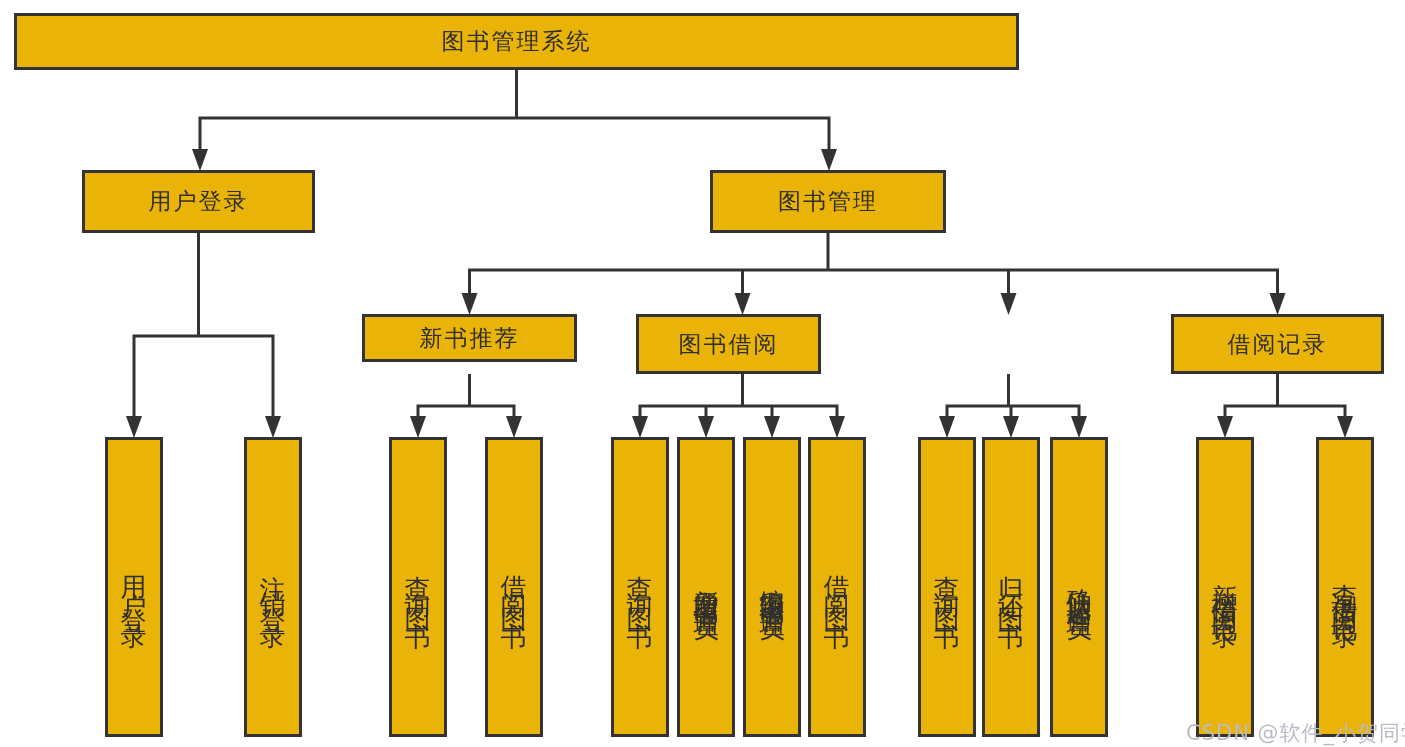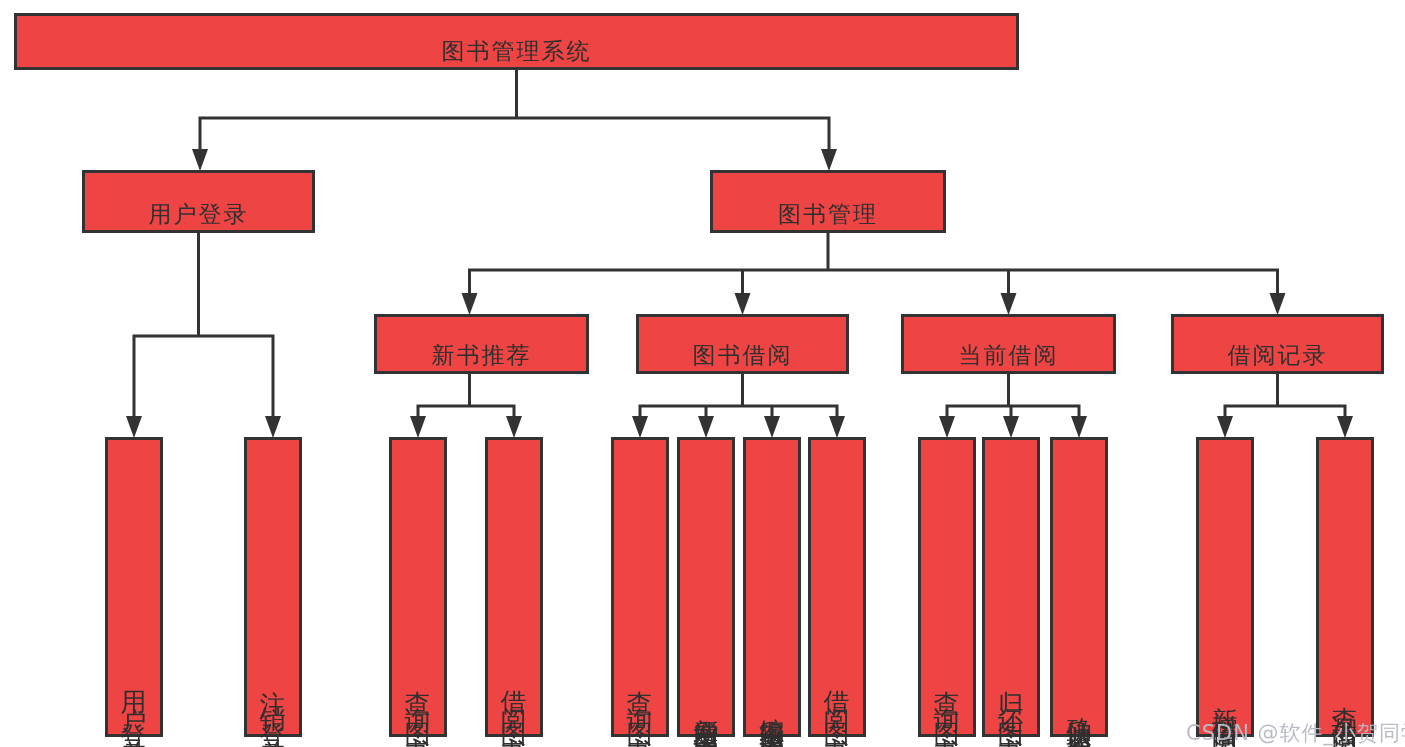--- a/index.html
+++ b/index.html
@@ -3,38 +3,38 @@
 <meta charset="utf-8">
 <style>
   html, body { margin:0; padding:0; background:#ffffff; }
   body { font-family:"DejaVu Sans", sans-serif; }
   .stage {
     position:relative; width:1405px; height:747px; background:#ffffff; overflow:hidden;
   }
   .connector-layer { position:absolute; left:0; top:0; z-index:1; }
   .node {
     position:absolute; box-sizing:border-box;
-    border:3px solid #333333; background:#ef4444;
-    display:flex; align-items:flex-end; justify-content:center;
+    border:3px solid #333333; background:#eab308;
+    display:flex; align-items:center; justify-content:center;
     color:#2f2f2f; z-index:2;
   }
   .hnode { font-size:23px; letter-spacing:2px; }
   .vnode { width:58px; top:437px; height:300px; }
   .vtext {
     writing-mode:vertical-rl; text-orientation:mixed;
     font-size:26px; letter-spacing:16px; color:#2f2f2f; line-height:1;
   }
   .vtext.med  { letter-spacing:8px; }
   .vtext.long { font-size:25px; letter-spacing:4px; }
   
   .n-root  { left:14px;  top:13px;  width:1005px; height:57px; }
   .n-l2a   { left:82px;  top:170px; width:233px;  height:63px; }
   .n-l2b   { left:710px; top:170px; width:236px;  height:63px;font-family:Liberation Serif, serif; }
-  .n-l3a   { left:362px;  top:314px; width:215px; height:60px;margin-left:12px; }
-  .n-l3b   { left:636px;  top:314px; width:213px; height:60px; }
+  .n-l3a   { left:362px;  top:314px; width:215px; height:48px; }
+  .n-l3b   { left:636px;  top:314px; width:185px; height:60px; }
   .n-l3c   { left:901px;  top:314px; width:215px; height:60px; }
   .n-l3d   { left:1171px; top:314px; width:213px; height:60px; }
   .lf1  { left:105px; }  .lf2  { left:244px; }
   .lf3  { left:389px; }  .lf4  { left:485px; }
   .lf5  { left:611px; }  .lf6  { left:677px; }
   .lf7  { left:743px; }  .lf8  { left:808px; }
   .lf9  { left:918px; }  .lf10 { left:982px; }
   .lf11 { left:1050px; } .lf12 { left:1196px; }
   .lf13 { left:1316px; }
   .watermark {
@@ -97,23 +97,20 @@
   <div class="node hnode n-l2b">
     <span>图书管理</span>
   </div>
 
   <div class="node hnode n-l3a">
     <span>新书推荐</span>
   </div>
   <div class="node hnode n-l3b">
     <span>图书借阅</span>
   </div>
-  <div class="node hnode n-l3c">
-    <span>当前借阅</span>
-  </div>
   <div class="node hnode n-l3d">
     <span>借阅记录</span>
   </div>
 
   <div class="node vnode lf1">
     <span class="vtext">用户登录</span>
   </div>
   <div class="node vnode lf2">
     <span class="vtext">注销登录</span>
   </div>

